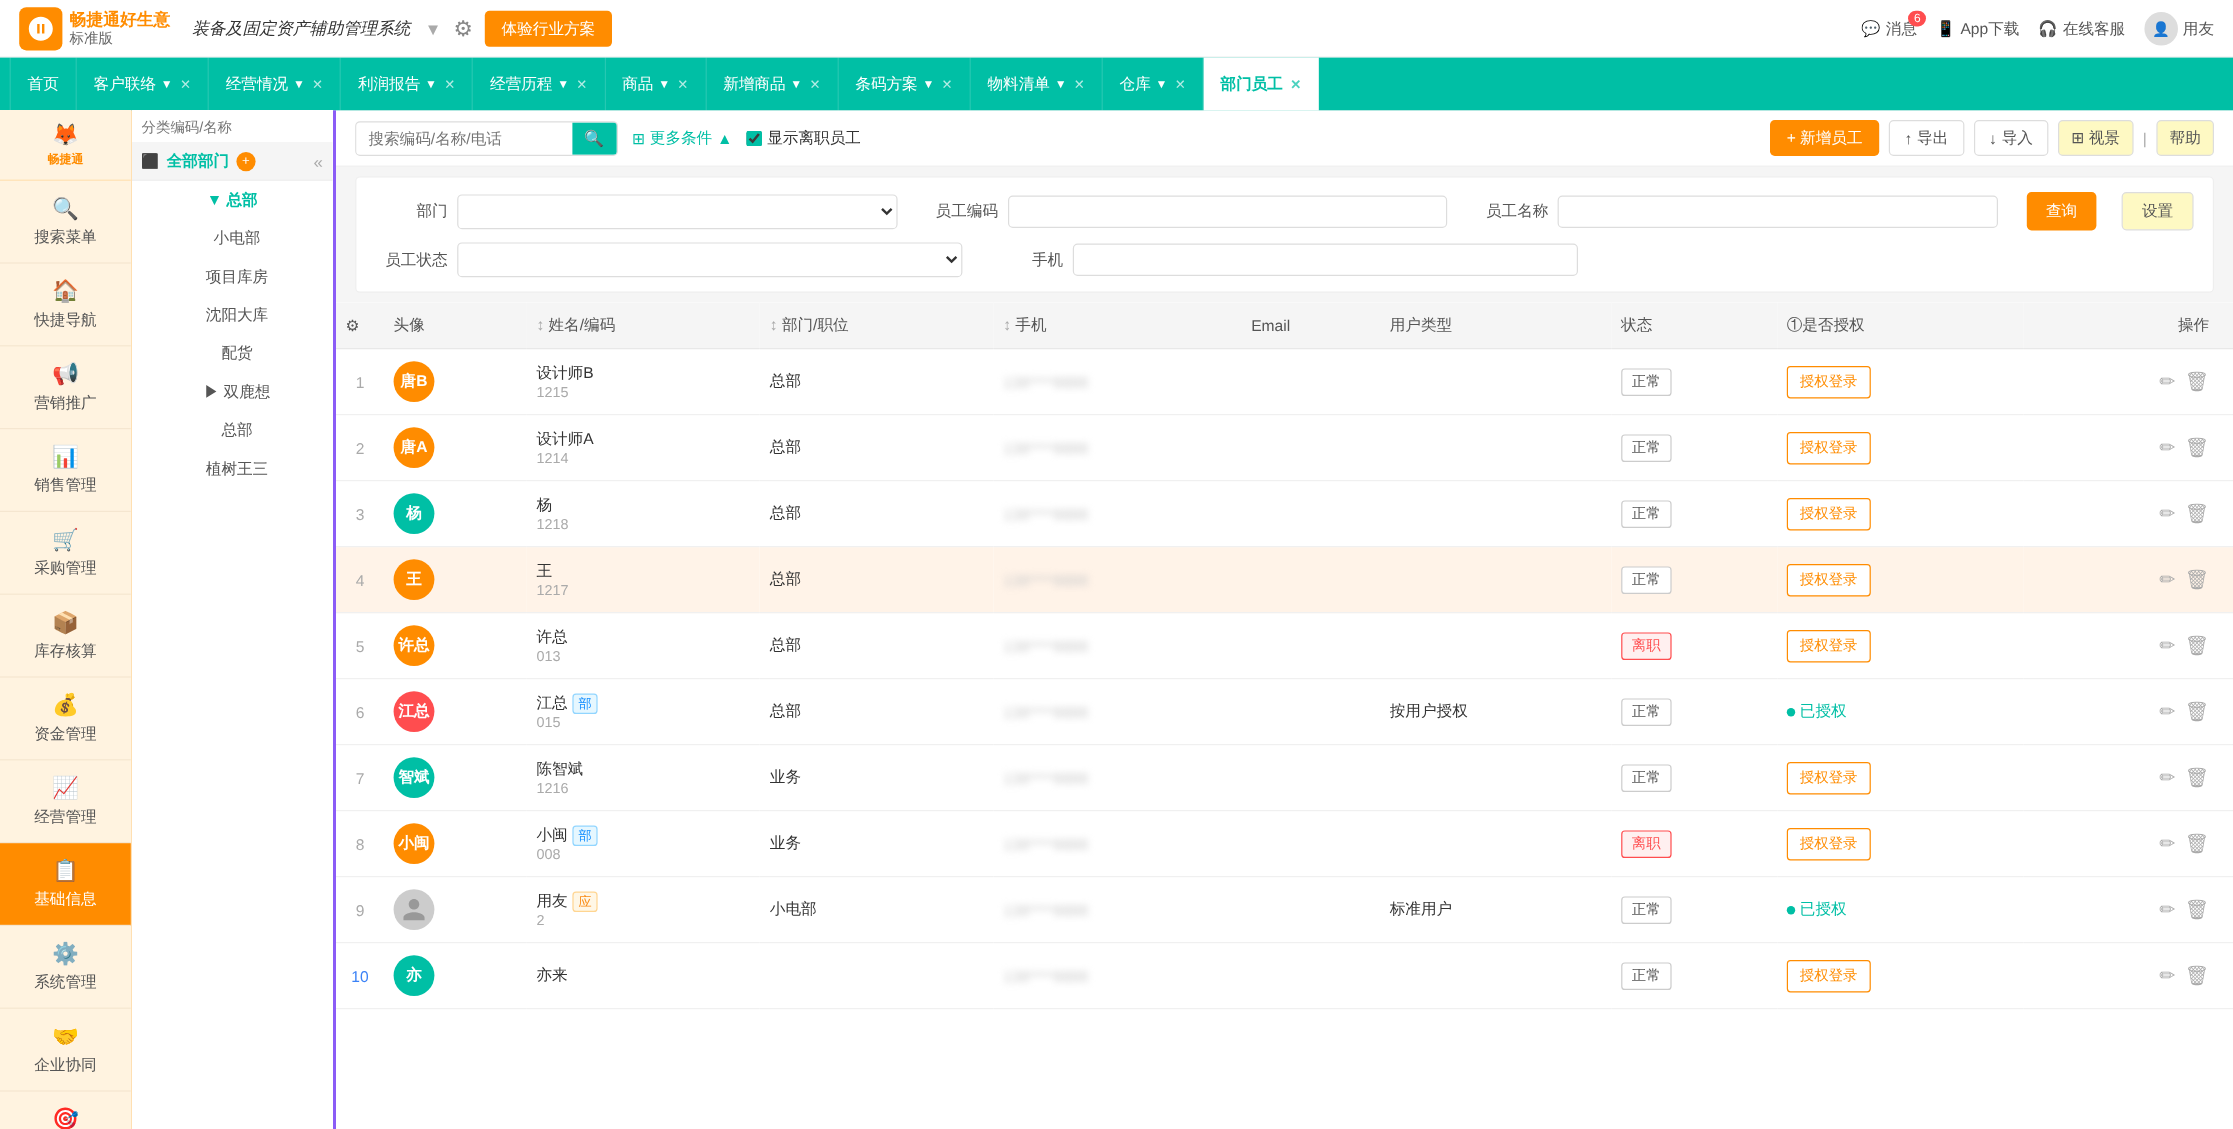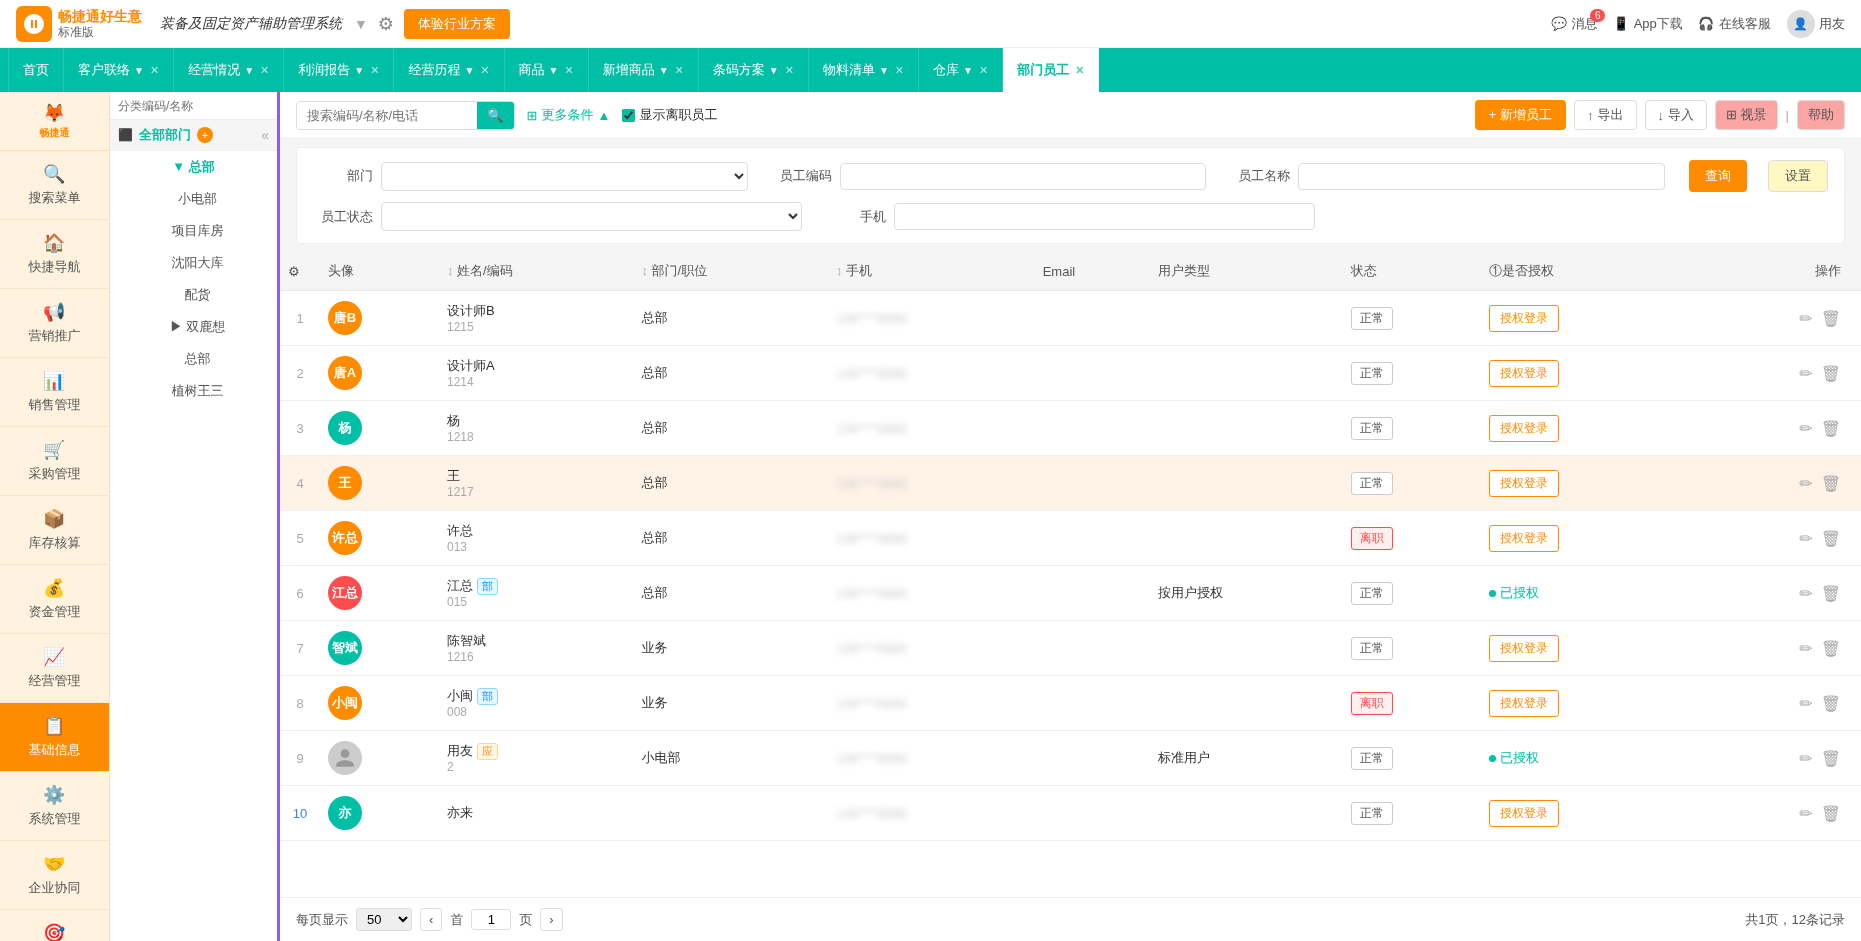--- a/index.html
+++ b/index.html
@@ -46,21 +46,21 @@
     
     .filter-bar {
       background: #fff; padding: 8px 16px; border-bottom: 1px solid #eee; display: flex; align-items: center; gap: 12px;
     }
     .filter-btn { display: flex; align-items: center; gap: 4px; color: #00bfa5; cursor: pointer; font-size: 13px; }
     .checkbox-label { display: flex; align-items: center; gap: 4px; cursor: pointer; font-size: 13px; color: #333; }
     .checkbox-label input { accent-color: #00bfa5; }
     .filter-right { margin-left: auto; display: flex; align-items: center; gap: 8px; }
     .btn-add { background: #ff8c00; color: #fff; border: none; padding: 6px 14px; border-radius: 4px; cursor: pointer; font-size: 13px; display: flex; align-items: center; gap: 4px; }
     .btn-export, .btn-import { background: #fff; border: 1px solid #ddd; padding: 5px 12px; border-radius: 4px; cursor: pointer; font-size: 13px; color: #555; display: flex; align-items: center; gap: 4px; }
-    .btn-view { background: #fca5a5; border: 1px solid #ddd; padding: 5px 10px; border-radius: 4px; cursor: pointer; font-size: 13px; color: #555; }
+    .btn-view { background: #fef9c3; border: 1px solid #ddd; padding: 5px 10px; border-radius: 4px; cursor: pointer; font-size: 13px; color: #555; }
 
     
     .adv-filter {
       background: #fff; border: 1px solid #eee; margin: 8px 16px; padding: 12px 16px; border-radius: 4px;
     }
     .adv-filter-row { display: flex; align-items: center; gap: 24px; margin-bottom: 10px; }
     .adv-filter-row:last-child { margin-bottom: 0; }
     .filter-field { display: flex; align-items: center; gap: 8px; flex: 1; }
     .filter-field label { font-size: 13px; color: #555; white-space: nowrap; min-width: 60px; text-align: right; }
     .filter-field select, .filter-field input[type="text"] {
@@ -549,33 +549,16 @@
                 <td></td>
                 <td></td>
                 <td><span class="status-badge status-normal">正常</span></td>
                 <td><button class="btn-auth">授权登录</button></td>
                 <td style="text-align: right; padding-right: 16px;"><button class="op-btn">✏</button><button class="op-btn">🗑</button></td>
               </tr>
             </tbody>
         </table>
       </div>
 
-      <div class="pagination">
-        <div class="pagination-left">
-          <span>每页显示</span>
-          <select class="page-select">
-            <option>50</option>
-            <option>100</option>
-          </select>
-          <button class="page-btn">‹</button>
-          <span>首</span>
-          <input class="page-input" type="text" value="1" style="">
-          <span>页</span>
-          <button class="page-btn">›</button>
-        </div>
-        <div class="pagination-right">
-          <span>共1页，12条记录</span>
-        </div>
-      </div>
 
     </div>
   </div>
 </div>
 
 </body></html>

